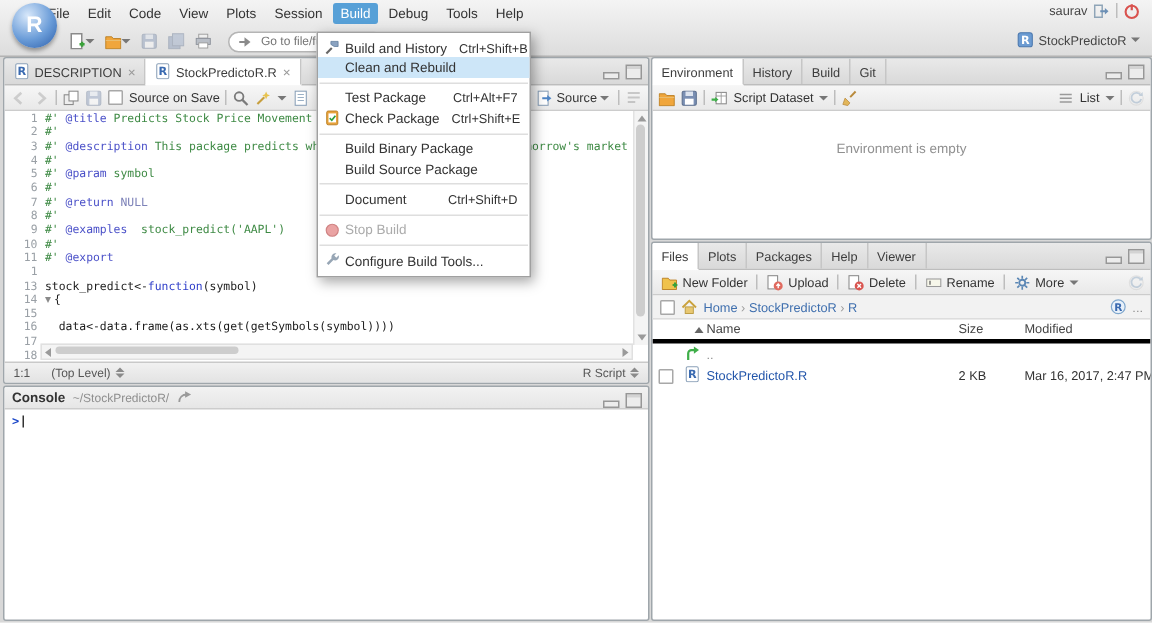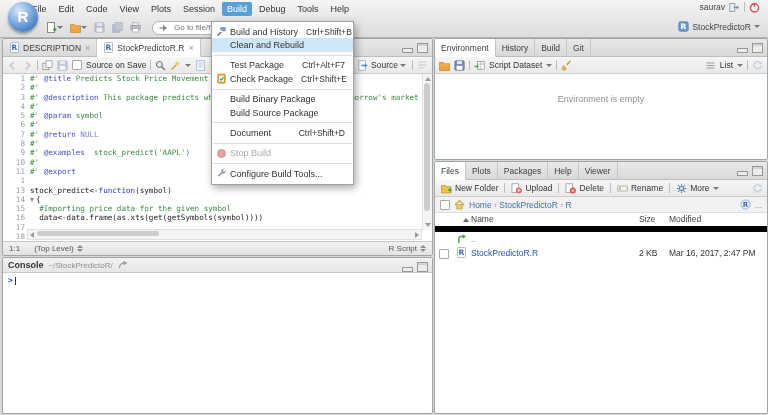--- a/index.html
+++ b/index.html
@@ -86,29 +86,29 @@
   .searchbox{margin-left:auto;display:flex;align-items:center;gap:3px;background:#fff;border:1px solid #bcbcbc;border-radius:8px;height:11px;width:100px;padding:0 4px;}
   .searchbox input{border:none;outline:none;background:transparent;width:84px;font-size:8px;}
   .env-empty{flex:1;text-align:center;padding-top:20px;font-size:9px;color:#909090;}
 
   
   .fbtn{display:flex;align-items:center;gap:3px;white-space:nowrap;padding:0 2px;}
   .crumb-row{height:15px;flex:none;background:#f2f2f2;border-bottom:1px solid #dddddd;display:flex;align-items:center;gap:4px;padding:0 5px;font-size:8.5px;}
   .crumb a{color:#3f6fae;text-decoration:none;}
   .crumb-sep{color:#9a9a9a;}
   .files-table{flex:1;position:relative;font-size:8.5px;color:#333;}
-  .f-header{position:relative;height:13px;border-bottom:6px solid #000000;color:#444;}
+  .f-header{position:relative;height:13px;border-bottom:3px solid #000000;color:#444;}
   .f-row{position:relative;height:14px;}
   .fcell{position:absolute;top:0;line-height:14px;white-space:nowrap;}
   .f-header .fcell{line-height:13px;}
   .c-cb{left:4px;top:3px;}
   .c-icon{left:21px;top:1px;}
   .c-name{left:36px;}
   .c-size{left:204px;}
-  .c-mod{left:234px;}
+  .c-mod{left:248px;}
   .sort-up{position:absolute;left:28px;top:5px;width:0;height:0;border-left:3px solid transparent;border-right:3px solid transparent;border-bottom:4px solid #666;}
   .flink{color:#2255aa;}
   .fdots{color:#8e8e8e;}
 
   
   .dropdown{position:absolute;left:211px;top:21px;width:141px;background:#fff;border:1px solid #a0a0a0;box-shadow:2px 3px 8px rgba(0,0,0,.35);z-index:100;padding:3px 0;}
   .mrow{height:13.4px;display:flex;align-items:center;padding:0 8px 0 4px;font-size:9px;color:#333;}
   .mrow.highlight{background:#cde6f8;}
   .mrow.disabled{color:#ababab;}
   .micon{width:14px;flex:none;display:inline-flex;align-items:center;}
@@ -330,21 +330,21 @@
           <div class="code-line"><span class="ln">5</span><span class="code-text"><span class="tok-comment">#' </span><span class="tok-tag">@param</span><span class="tok-comment"> symbol</span></span></div>
           <div class="code-line"><span class="ln">6</span><span class="code-text"><span class="tok-comment">#'</span></span></div>
           <div class="code-line"><span class="ln">7</span><span class="code-text"><span class="tok-comment">#' </span><span class="tok-tag">@return</span><span class="tok-const"> NULL</span></span></div>
           <div class="code-line"><span class="ln">8</span><span class="code-text"><span class="tok-comment">#'</span></span></div>
           <div class="code-line"><span class="ln">9</span><span class="code-text"><span class="tok-comment">#' </span><span class="tok-tag">@examples</span><span class="tok-comment">  stock_predict('AAPL')</span></span></div>
           <div class="code-line"><span class="ln">10</span><span class="code-text"><span class="tok-comment">#'</span></span></div>
           <div class="code-line"><span class="ln">11</span><span class="code-text"><span class="tok-comment">#' </span><span class="tok-tag">@export</span></span></div>
           <div class="code-line"><span class="ln">1</span><span class="code-text"></span></div>
           <div class="code-line"><span class="ln">13</span><span class="code-text"><span class="tok-plain">stock_predict&lt;-</span><span class="tok-keyword">function</span><span class="tok-plain">(symbol)</span></span></div>
           <div class="code-line"><span class="ln">14</span><span class="fold"></span><span class="code-text"><span class="tok-plain">{</span></span></div>
-          <div class="code-line"><span class="ln">15</span><span class="code-text"><span class="tok-comment">  #Importing price data for the given symbol</span></span></div>
+          <div class="code-line"><span class="ln">15</span></div>
           <div class="code-line"><span class="ln">16</span><span class="code-text"><span class="tok-plain">  data&lt;-data.frame(as.xts(get(getSymbols(symbol))))</span></span></div>
           <div class="code-line"><span class="ln">17</span><span class="code-text"></span></div>
           <div class="code-line"><span class="ln">18</span><span class="code-text"></span></div>
         </div>
       <div class="vscroll">
           <span class="varr up"></span>
           <div class="vthumb"></div>
           <span class="varr dn"></span>
         </div>
       <div class="hscroll">

